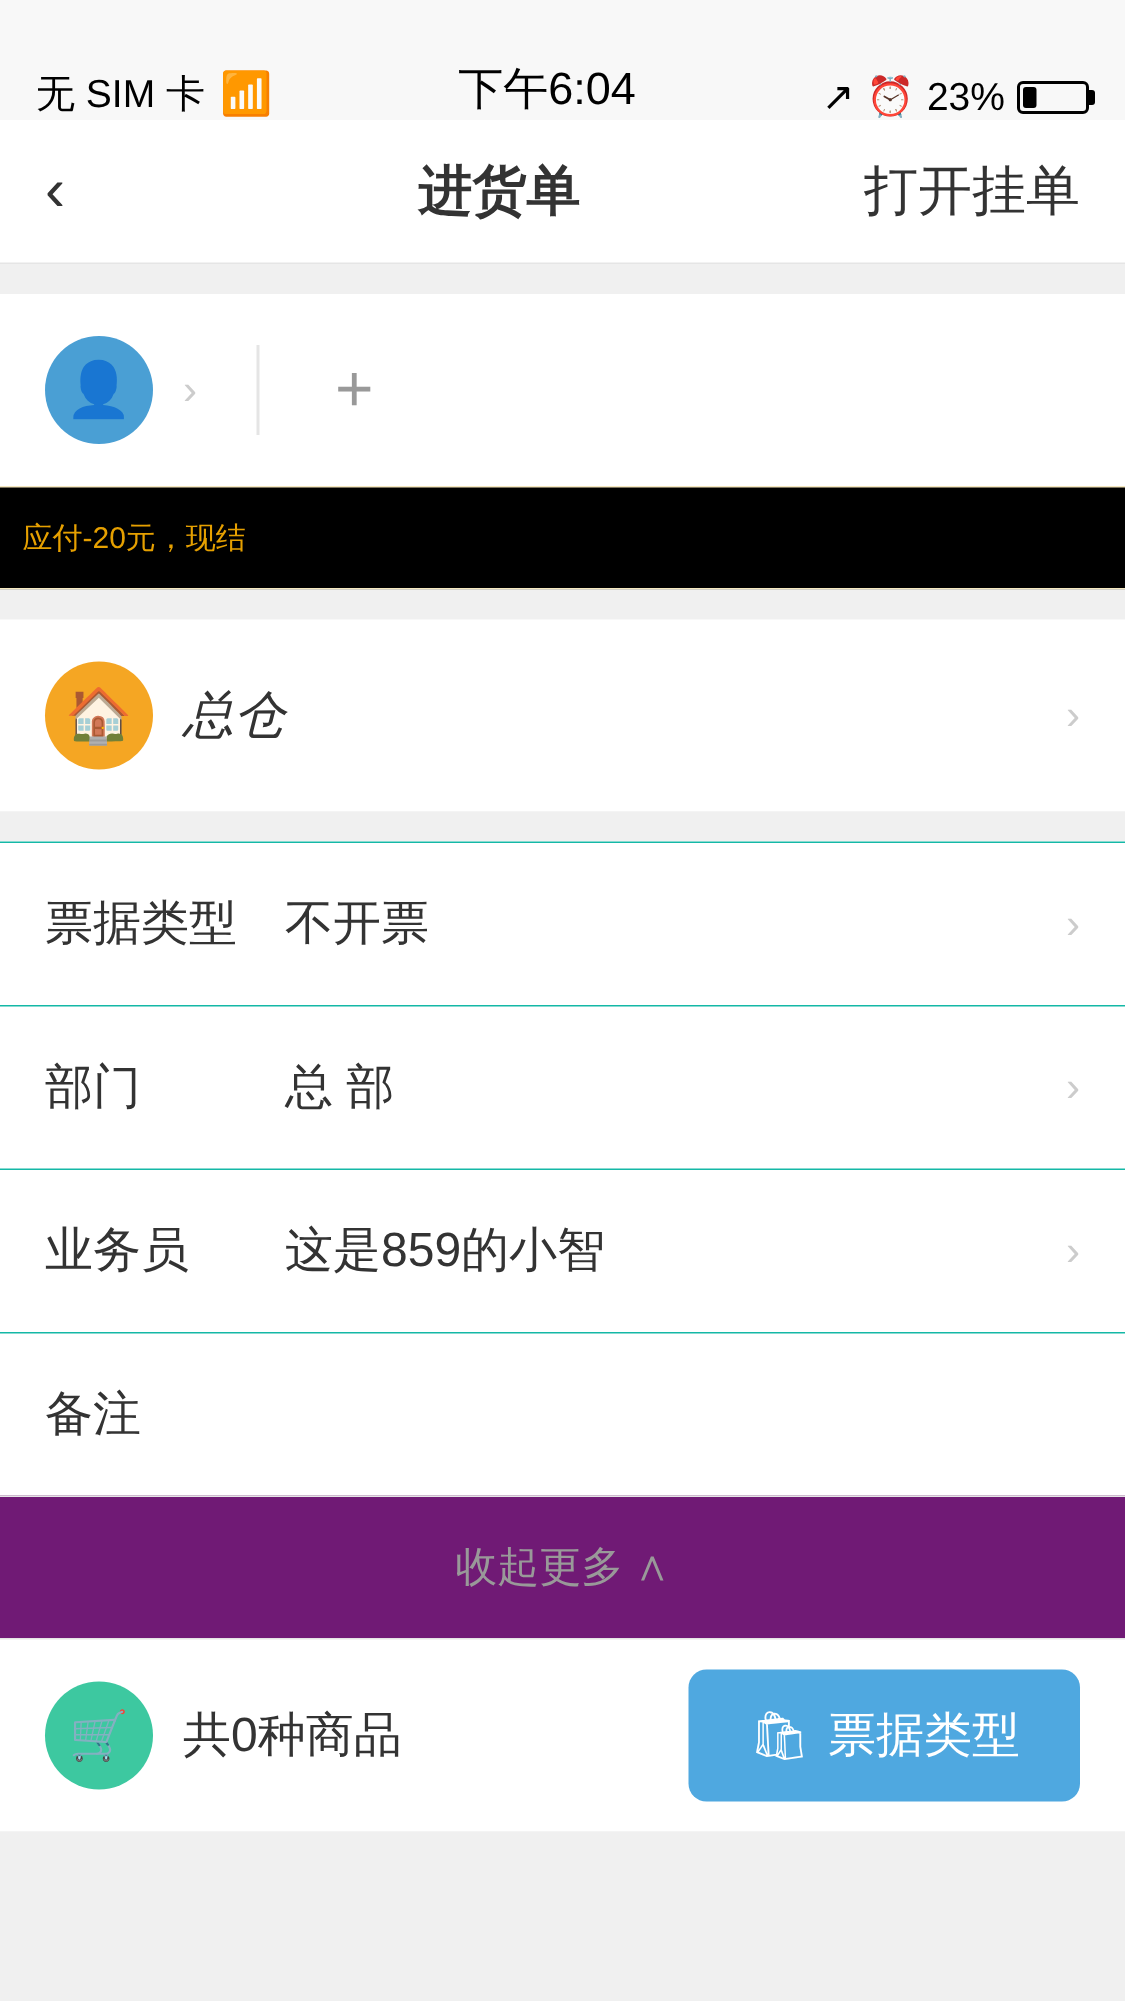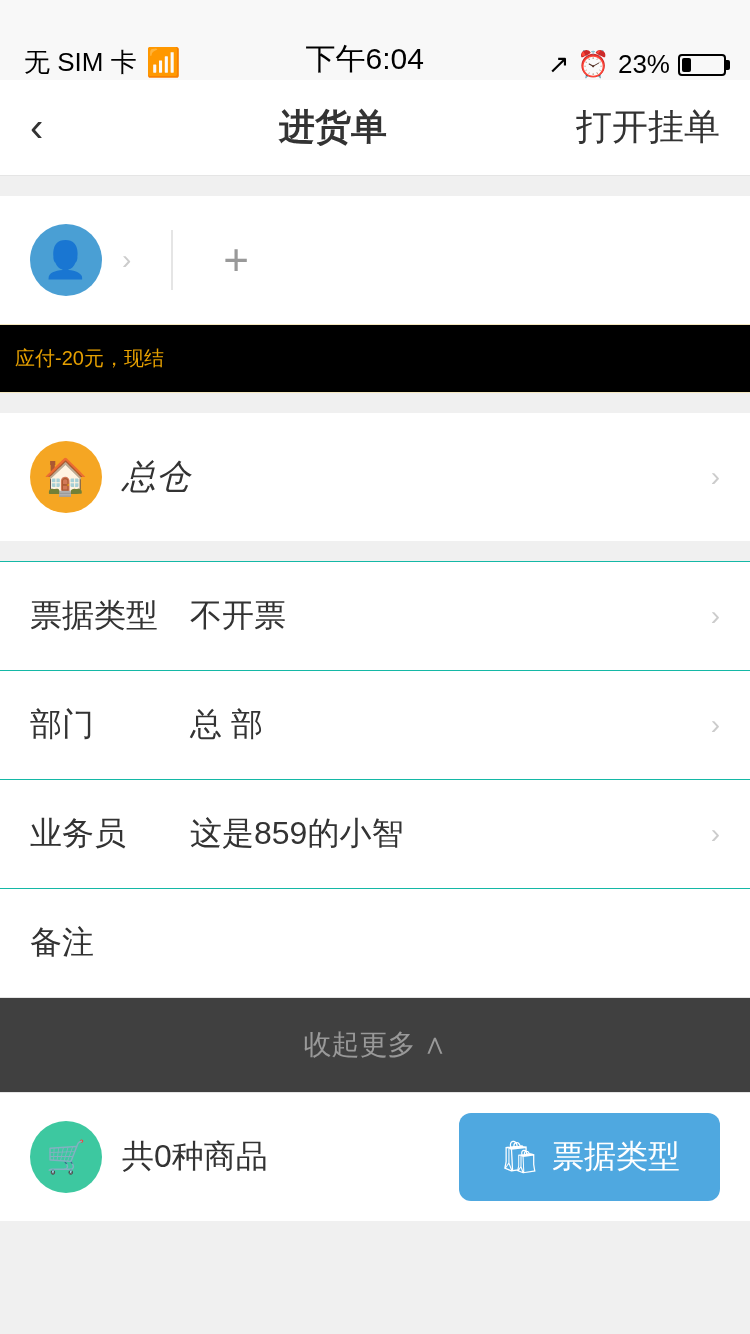--- a/index.html
+++ b/index.html
@@ -187,21 +187,21 @@
     .form-value.placeholder {
       color: #ccc;
     }
 
     
     .collapse-row {
       display: flex;
       align-items: center;
       justify-content: center;
       padding: 28px 30px;
-      background: #404040;
+      background: #701a75;
       border-top: 1px solid #e5e5e5;
       cursor: pointer;
     }
     .collapse-text {
       font-size: 28px;
       color: #999;
     }
 
     
     .bottom-bar {

